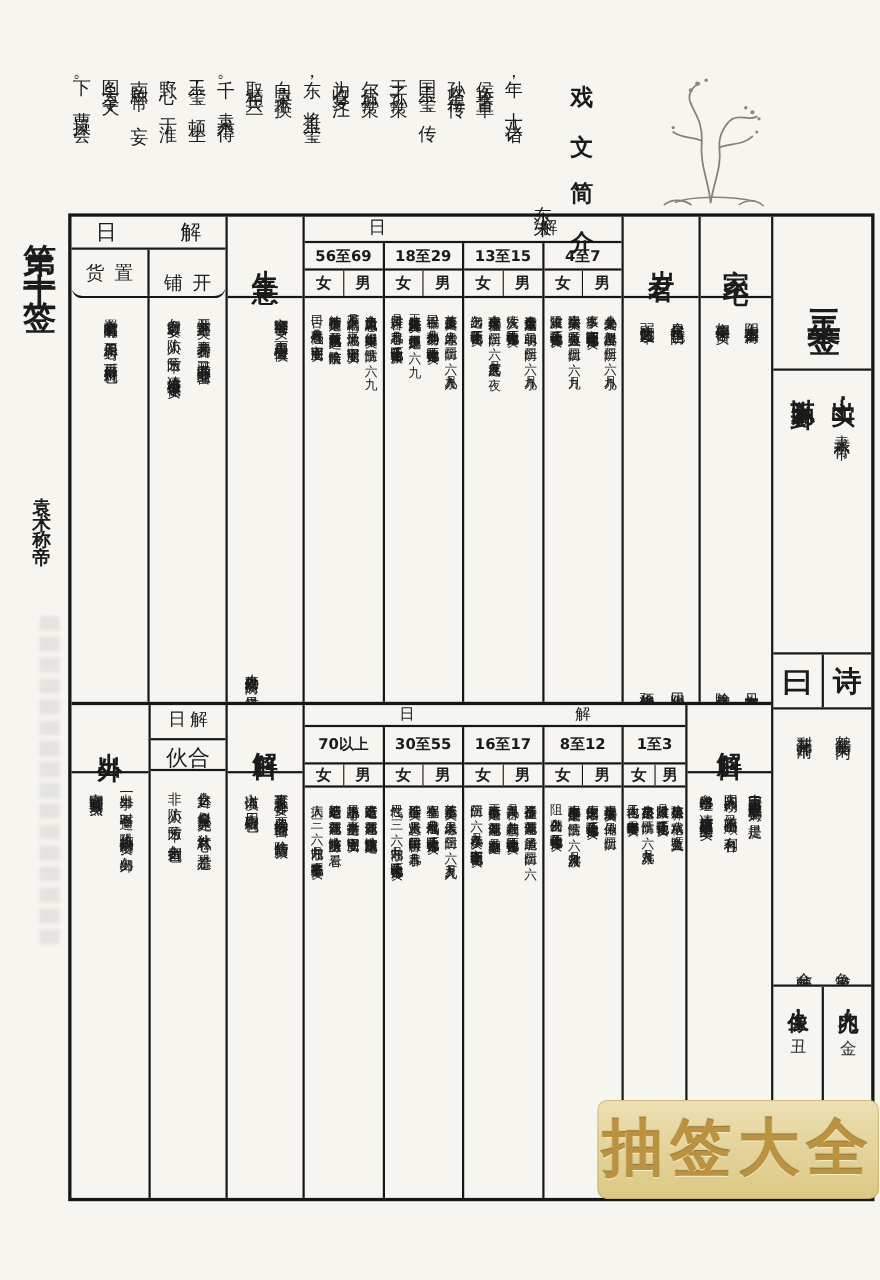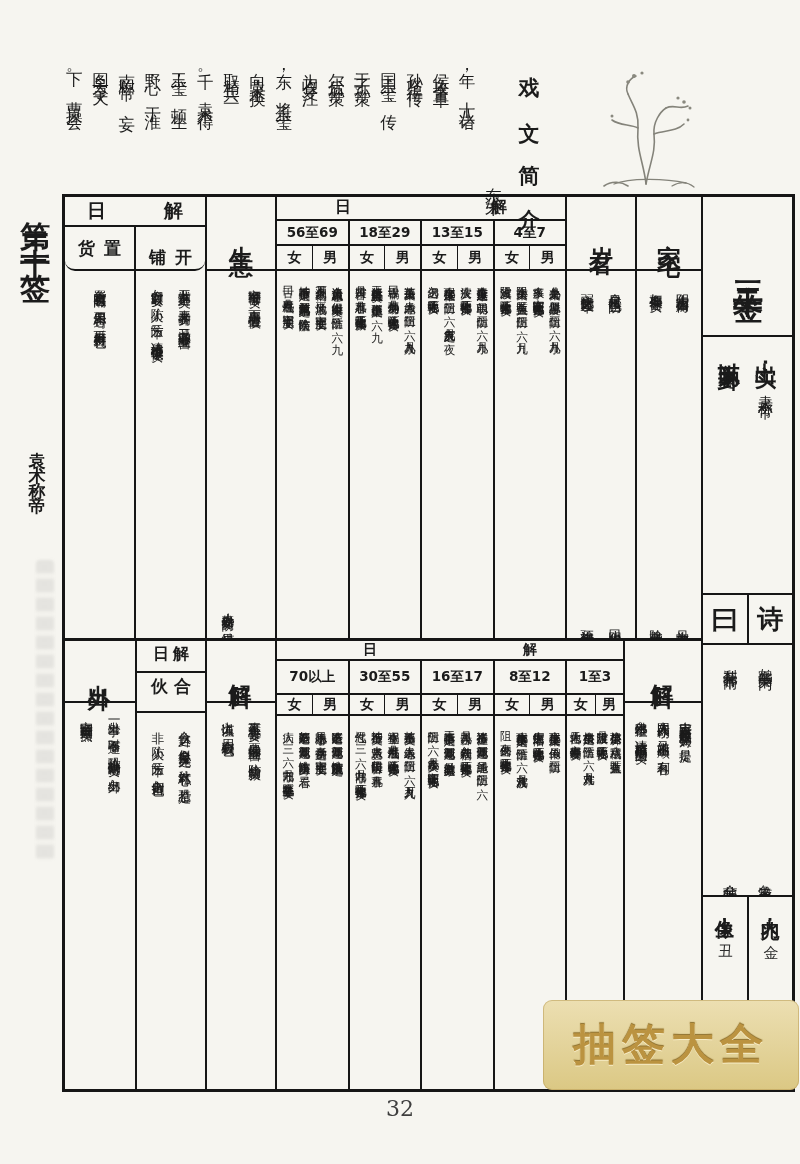--- a/index.html
+++ b/index.html
@@ -41,21 +41,21 @@
   .ages2{width:348px;display:flex;flex-direction:column;}
   .c-sj{width:70px;display:flex;flex-direction:column;}
   .c-jz{flex:1;display:flex;flex-direction:column;}
   .jieriR{flex:1;display:flex;flex-direction:column;}
 
   .vert{writing-mode:vertical-rl;text-orientation:upright;}
   .vh{display:flex;align-items:center;justify-content:center;font-weight:700;}
   .hd1{height:74px;border-bottom:2px solid #161616;font-size:24px;letter-spacing:7px;}
   .hd2{height:62px;border-bottom:2px solid #161616;font-size:23px;letter-spacing:5px;}
 
-  .spread{text-align:justify;text-align-last:justify;font-weight:700;}
+  .spread{text-align:justify;text-align-last:justify;font-weight:400;}
   .ga-head{height:30px;border-bottom:2px solid #161616;font-size:19px;padding:1px 22px;}
   .ga-sub{height:44px;border-bottom:2px solid #161616;display:flex;border-radius:10px;}
   .ga-sub>div{flex:1;font-size:17px;font-weight:700;display:flex;align-items:center;}
   .ga-sub .spread{width:100%;padding:0 13px;}
   .ga-sub>div+div{border-left:2px solid #161616;align-items:flex-end;}
   .ga-body{flex:1;display:flex;}
   .ga-body>div{flex:1;display:flex;flex-direction:row-reverse;justify-content:space-evenly;padding:8px 1px;overflow:hidden;}
   .ga-body>div+div{border-left:2px solid #161616;}
   .ga-body .vl,.cell .vl{font-size:12.8px;letter-spacing:1px;}
 
@@ -98,21 +98,21 @@
   .rc-sub{flex:1;display:flex;justify-content:center;padding-top:6px;}
   .rc-sub:first-child{border-left:2px solid #161616;}
   .rc-subhead{font-size:19px;font-weight:700;letter-spacing:2px;}
   .rc-frag{font-size:15px;margin-top:5px;color:#2c2c2c;}
 
   
   .watermark{position:absolute;left:543px;top:1000px;width:256px;height:90px;z-index:6;
              background:linear-gradient(#ecdfb2,#dbc884);border-radius:9px;
              display:flex;align-items:center;justify-content:center;
              box-shadow:inset 0 0 0 1px rgba(186,156,86,.55);}
-  .watermark span{font-size:43px;font-weight:800;letter-spacing:6px;color:#bb9340;
+  .watermark span{font-size:56px;font-weight:800;letter-spacing:6px;color:#bb9340;
                   text-shadow:0 1px 0 #f7ecc6,0 -1px 1px #8d6f2c;}
   .pagenum{position:absolute;left:0;right:0;top:1096px;text-align:center;
            font-family:"DejaVu Serif",serif;font-size:22px;color:#3f3f3f;}
 </style>
 </head>
 <body>
 
 <div class="page">
 
   <div class="intro">
@@ -305,21 +305,21 @@
         <div class="c70">
           <div class="vh vert hd2">出外</div>
           <div class="cell">
               <div class="vl">出外一事　时令不通　恐防小人劫财劫货　勿出外</div>
               <div class="vl">宜守旧经营则可安然</div>
             </div>
         </div>
 
         <div class="c70">
           <div class="ga-head spread" style="height:32px;font-size:16px;padding:3px 16px;">日解</div>
-          <div class="ga-head spread" style="height:40px;font-size:17px;padding:2px 14px;">伙合</div>
+          <div class="ga-head spread" style="height:28px;font-size:20px;padding:2px 14px;">伙合</div>
           <div class="cell">
               <div class="vl">合伙之卦　似众星侵月之兆　伙计有私心　恐惹是</div>
               <div class="vl">非　防小人　防亏本　勿合则吉也</div>
             </div>
         </div>
 
         <div class="c70">
           <div class="vh vert hd2">解日</div>
           <div class="cell">
               <div class="vl">生意不可贪心妄作　要仍按旧业经营　防偷劫货款</div>
@@ -445,14 +445,13 @@
           </div>
         </div>
       </div>
     </div>
   </div>
 
   <div class="watermark">
     <span>抽签大全</span>
   </div>
 
-  <div class="pagenum">32</div>
 </div>
 
 </body></html>

